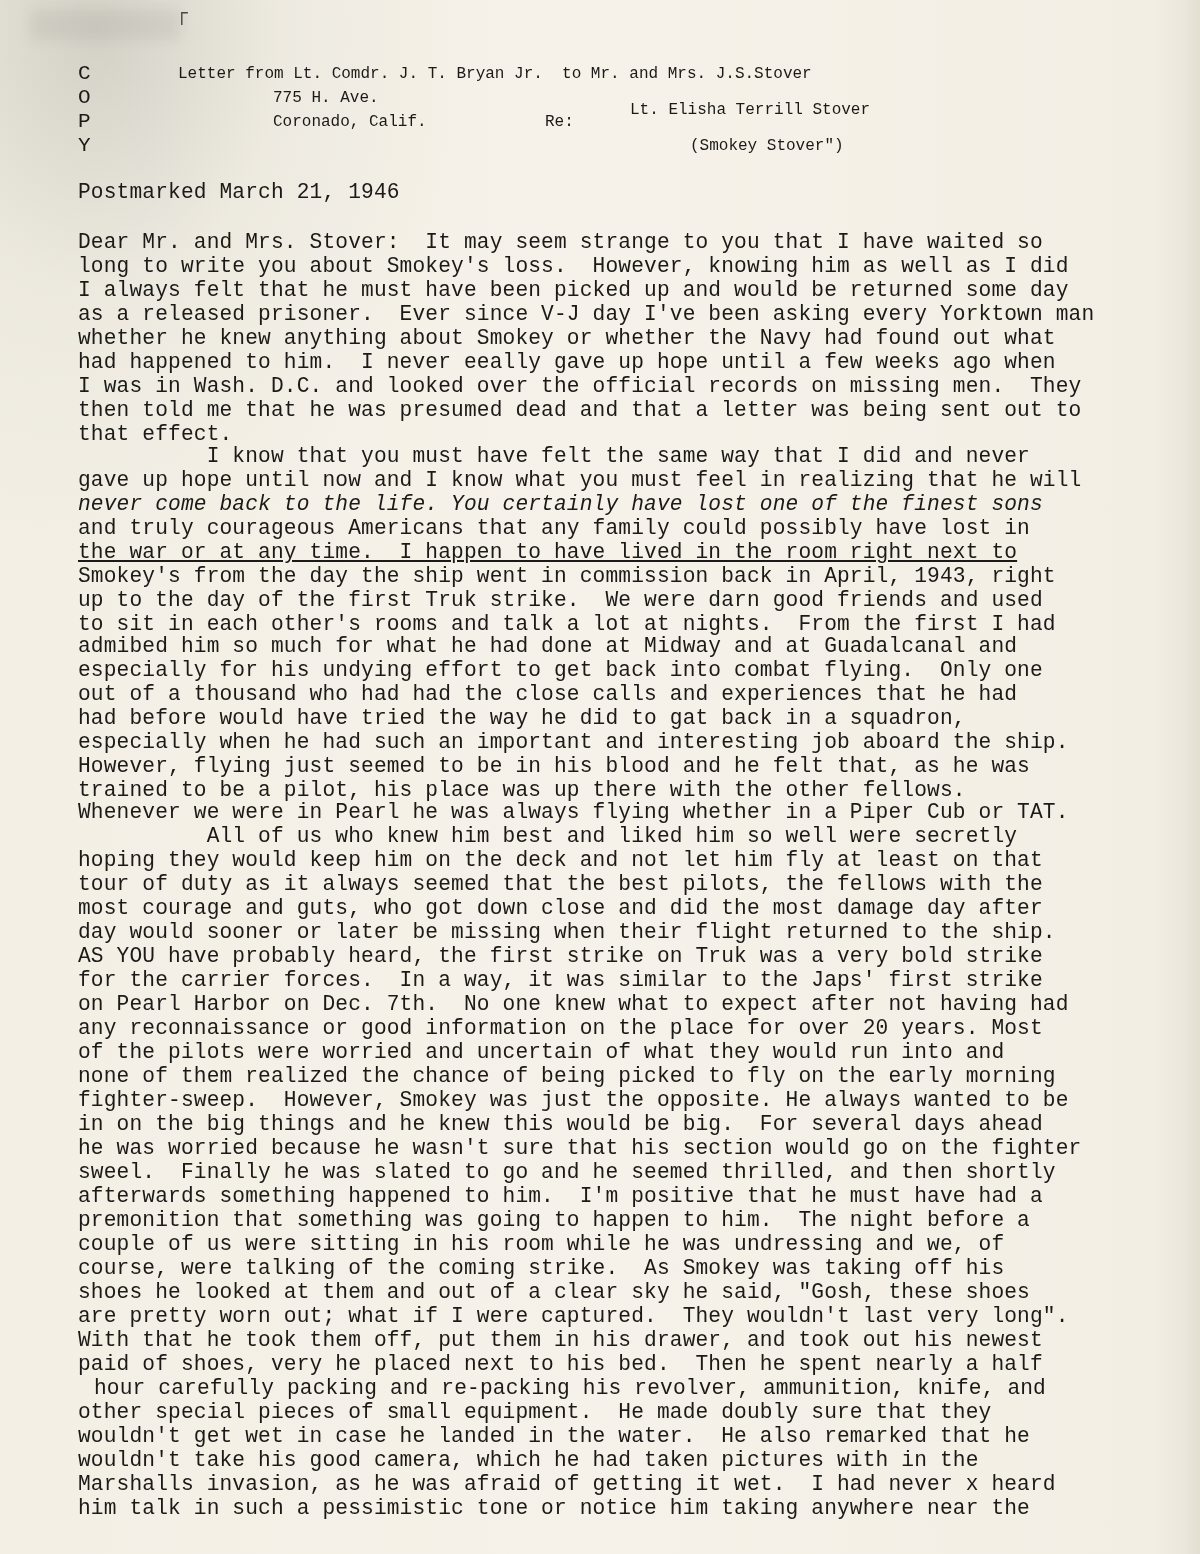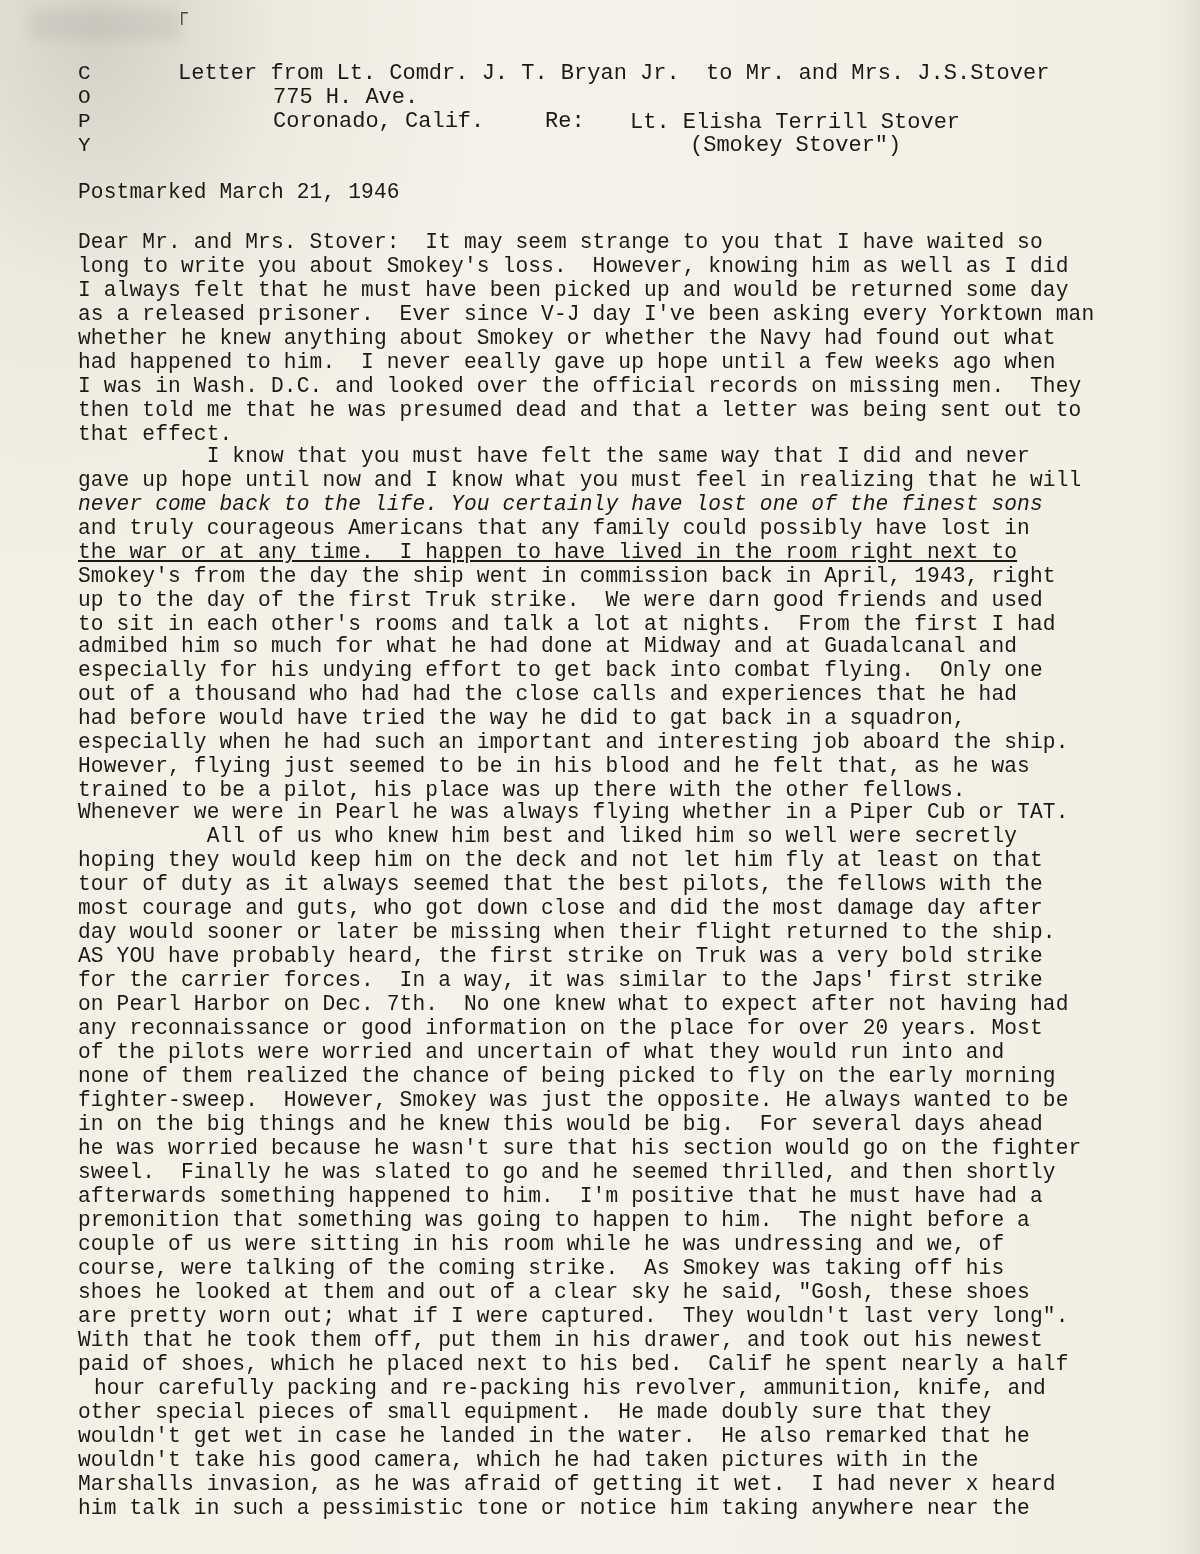--- a/index.html
+++ b/index.html
@@ -35,21 +35,21 @@
       transform-origin: left center;
     }
     .copy-letter {
       position: absolute;
       left: 78px;
       font-size: 21px;
       line-height: 24px;
     }
     .header-line {
       position: absolute;
-      font-size: 22px;
+      font-size: 16px;
       line-height: 24px;
       white-space: pre;
     }
     .smudge {
       position: absolute;
       left: 30px; top: 10px;
       width: 150px; height: 30px;
       background: rgba(120,120,115,0.12);
       filter: blur(6px);
     }
@@ -70,21 +70,21 @@
 
   <div class="copy-letter" style="top:62px;">C</div>
   <div class="copy-letter" style="top:86px;">O</div>
   <div class="copy-letter" style="top:110px;">P</div>
   <div class="copy-letter" style="top:134px;">Y</div>
 
   <div class="header-line" style="left:178px; top:62px;">Letter from Lt. Comdr. J. T. Bryan Jr.  to Mr. and Mrs. J.S.Stover</div>
   <div class="header-line" style="left:273px; top:86px;">775 H. Ave.</div>
   <div class="header-line" style="left:273px; top:110px;">Coronado, Calif.</div>
   <div class="header-line" style="left:545px; top:110px;">Re:</div>
-  <div class="header-line" style="left:630px; top:111px;">Lt. Elisha Terrill Stover</div>
+  <div class="header-line" style="left:630px; top:98px;">Lt. Elisha Terrill Stover</div>
   <div class="header-line" style="left:690px; top:134px;">(Smokey Stover")</div>
 
   <div class="line" style="top:180px;">Postmarked March 21, 1946</div>
 
   <div>
     <div class="line" style="top:230px;">Dear Mr. and Mrs. Stover:  It may seem strange to you that I have waited so</div>
     <div class="line" style="top:254px;">long to write you about Smokey's loss.  However, knowing him as well as I did</div>
     <div class="line" style="top:278px;">I always felt that he must have been picked up and would be returned some day</div>
     <div class="line" style="top:302px;">as a released prisoner.  Ever since V-J day I've been asking every Yorktown man</div>
     <div class="line" style="top:326px;">whether he knew anything about Smokey or whether the Navy had found out what</div>
@@ -123,21 +123,21 @@
     <div class="line" style="top:1112px;">in on the big things and he knew this would be big.  For several days ahead</div>
     <div class="line" style="top:1136px;">he was worried because he wasn't sure that his section would go on the fighter</div>
     <div class="line" style="top:1160px;">sweel.  Finally he was slated to go and he seemed thrilled, and then shortly</div>
     <div class="line" style="top:1184px;">afterwards something happened to him.  I'm positive that he must have had a</div>
     <div class="line" style="top:1208px;">premonition that something was going to happen to him.  The night before a</div>
     <div class="line" style="top:1232px;">couple of us were sitting in his room while he was undressing and we, of</div>
     <div class="line" style="top:1256px;">course, were talking of the coming strike.  As Smokey was taking off his</div>
     <div class="line" style="top:1280px;">shoes he looked at them and out of a clear sky he said, "Gosh, these shoes</div>
     <div class="line" style="top:1304px;">are pretty worn out; what if I were captured.  They wouldn't last very long".</div>
     <div class="line" style="top:1328px;">With that he took them off, put them in his drawer, and took out his newest</div>
-    <div class="line" style="top:1352px;">paid of shoes, which he placed next to his bed.  Calif he spent nearly a half</div>
+    <div class="line" style="top:1352px;">paid of shoes, very he placed next to his bed.  Then he spent nearly a half</div>
     <div class="line" style="top:1376px;margin-left:16px;">hour carefully packing and re-packing his revolver, ammunition, knife, and</div>
     <div class="line" style="top:1400px;">other special pieces of small equipment.  He made doubly sure that they</div>
     <div class="line" style="top:1424px;">wouldn't get wet in case he landed in the water.  He also remarked that he</div>
     <div class="line" style="top:1448px;">wouldn't take his good camera, which he had taken pictures with in the</div>
     <div class="line" style="top:1472px;">Marshalls invasion, as he was afraid of getting it wet.  I had never x heard</div>
     <div class="line" style="top:1496px;">him talk in such a pessimistic tone or notice him taking anywhere near the</div>
   </div>
 </div>
 
 </body></html>

